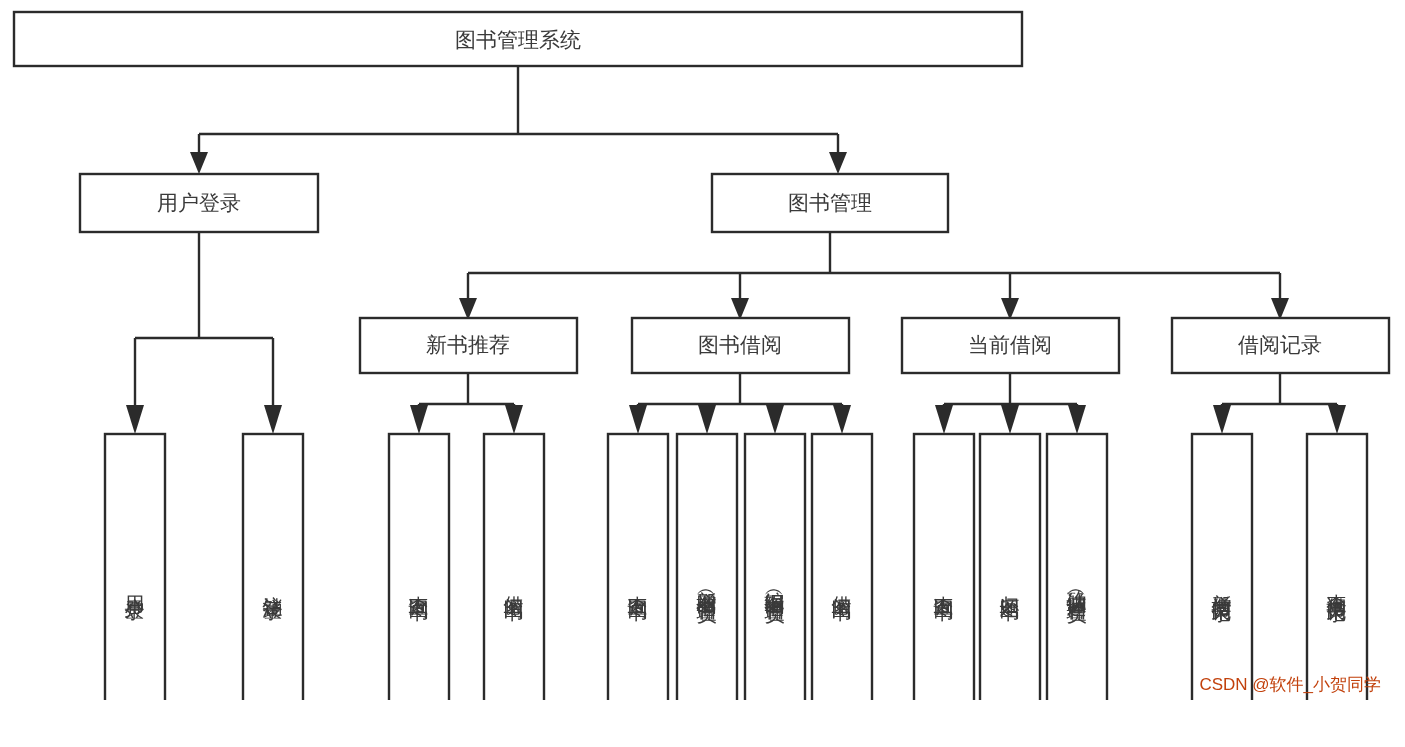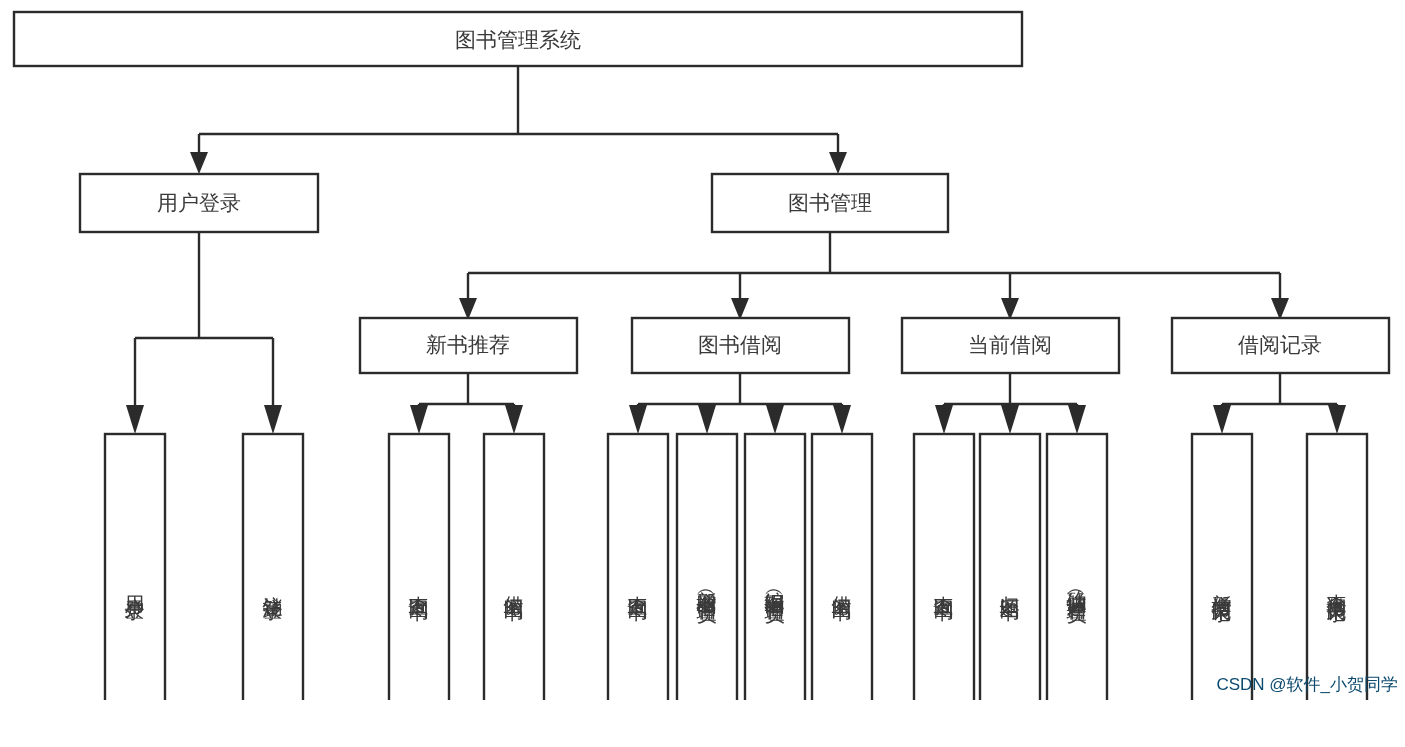--- a/index.html
+++ b/index.html
@@ -60,25 +60,25 @@
   }
   .vlabel-text {
     writing-mode: vertical-rl;
     text-orientation: upright;
     white-space: nowrap;
     line-height: 1.0;
     letter-spacing: 2px;
   }
   .watermark {
     position: absolute;
-    right: 7px;
+    right: 24px;
     bottom: 4px;
     font-family: "Liberation Sans", "DejaVu Sans", sans-serif;
     font-size: 17px;
-    color: #0c4a6e;
+    color: #c2410c;
     white-space: nowrap;
   }
 </style>
 </head>
 <body>
 
 <div id="canvas">
 
   <svg id="diagram" viewBox="0 0 1405 747">
 

